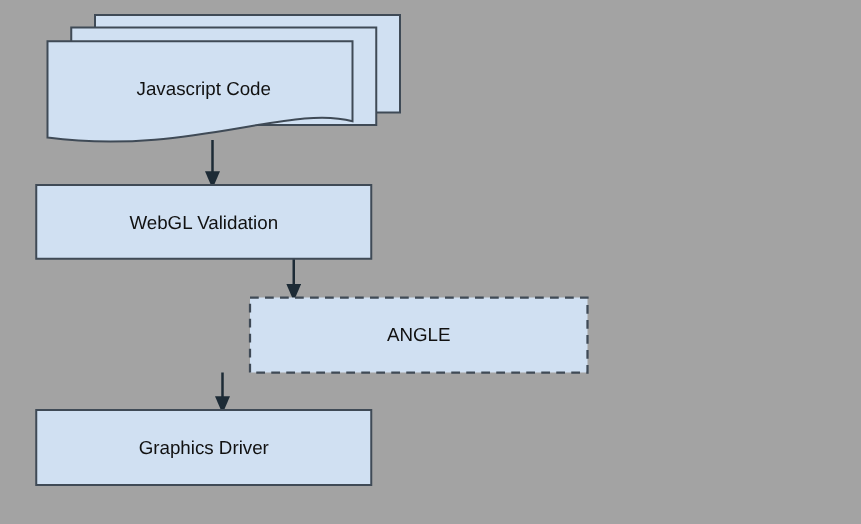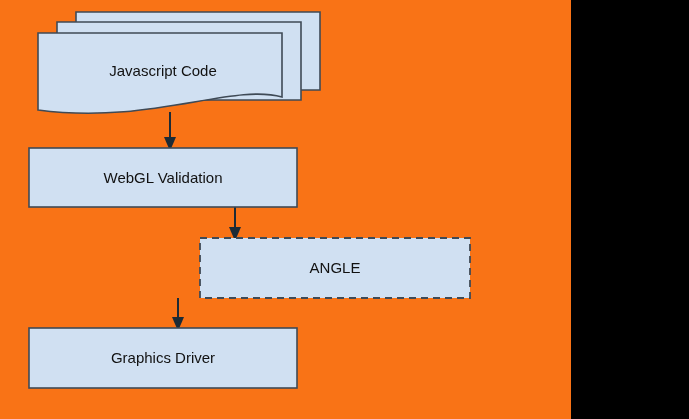--- a/index.html
+++ b/index.html
@@ -2,23 +2,23 @@
 <html><head>
 <meta charset="utf-8">
 <style>
   html, body {
     margin: 0;
     padding: 0;
     background: #000000;
   }
   #stage {
     position: relative;
-    width: 571px;
+    width: 689px;
     height: 419px;
-    background: #f97316;
+    background: #a3a3a3;
     overflow: hidden;
     font-family: "Liberation Sans", sans-serif;
   }
   svg.diagram {
     position: absolute;
     left: 0;
     top: 0;
     width: 689px;
     height: 419px;
     display: block;

